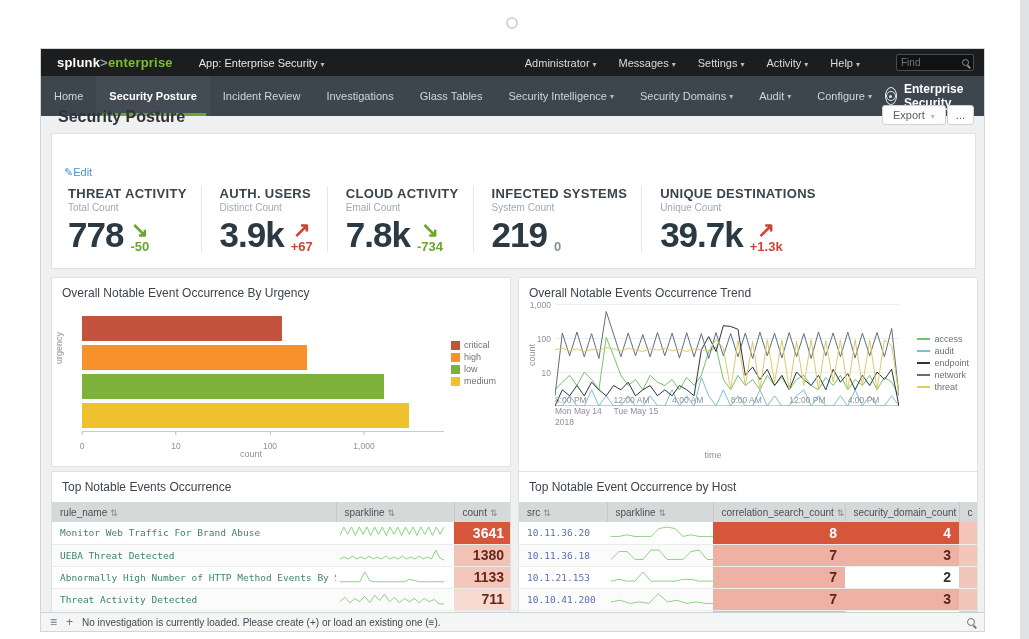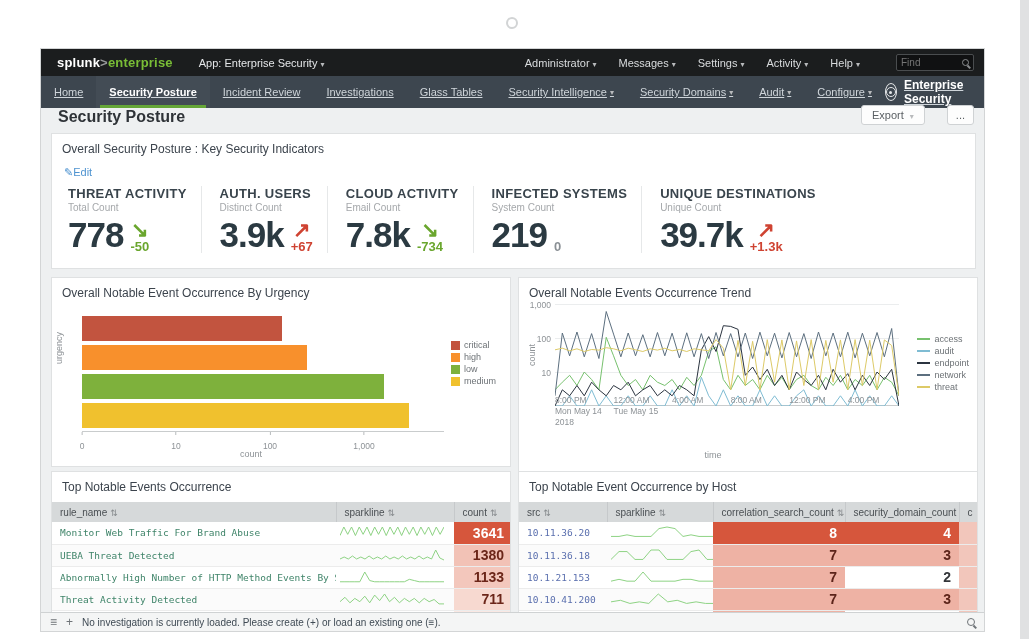--- a/index.html
+++ b/index.html
@@ -27,38 +27,38 @@
   .caret { font-size:8px; color:#b8babc; margin-left:3px; }
   .findbox { margin:0 10px 0 14px; width:78px; height:17px; background:#101112; border:1px solid #4a4d4f;
              border-radius:2px; display:flex; align-items:center; padding:0 4px; }
   .findbox input { flex:1; min-width:0; background:transparent; border:none; outline:none;
                    color:#cfd1d3; font-size:10px; font-family:"Liberation Sans", sans-serif; }
   .mag { width:7px; height:7px; border:1.5px solid #8a8d8f; border-radius:50%; position:relative; flex:0 0 auto; }
   .mag::after { content:''; position:absolute; width:4px; height:1.5px; background:#8a8d8f;
                 transform:rotate(45deg); right:-3px; bottom:-2px; }
 
   
-  .navbar { position:absolute; left:0; top:27px; width:100%; height:32px; background:#3d464f;
-            display:flex; align-items:stretch; color:#cfd5da; font-size:11px;text-decoration:underline; }
+  .navbar { position:absolute; left:0; top:27px; width:100%; height:40px; background:#3d464f;
+            display:flex; align-items:stretch; color:#cfd5da; font-size:11px; }
   .nav-item { display:flex; align-items:center; padding:0 13px; cursor:pointer; position:relative; white-space:nowrap; }
   .nav-item.active { color:#ffffff; font-weight:bold; background:#434c55; }
   .nav-item.active::after { content:''; position:absolute; left:4px; right:4px; bottom:0; height:3px; background:#65a637; }
   .nav-brand { margin-left:auto; display:flex; align-items:center; gap:7px; padding-right:16px; color:#fff;
                font-weight:bold; font-size:12px; }
   .es-logo { width:18px; height:18px; border:1px solid #e6e8ea; border-radius:50%;
              display:flex; align-items:center; justify-content:center; }
   .es-logo i { display:block; width:10px; height:10px; border:1px solid #e6e8ea; border-radius:50%; position:relative; }
   .es-logo i::after { content:''; position:absolute; left:2.5px; top:2.5px; width:3px; height:3px;
                       border-radius:50%; background:#e6e8ea; }
 
   
   .content { position:absolute; left:0; top:53px; width:100%; height:512px; overflow:hidden; }
   .pagehead { position:absolute; left:0; top:0; width:100%; height:31px; }
   .page-title { position:absolute; left:17px; top:6px; font-size:16px; font-weight:bold; color:#2f3338; }
-  .head-btns { position:absolute; right:10px; top:3px; display:flex; gap:22px; }
+  .head-btns { position:absolute; right:10px; top:3px; display:flex; gap:1px; }
   .btn { background:#fdfdfd; border:1px solid #cfd2d4; border-radius:3px; color:#5a5f63;
          font-size:11px; padding:3px 10px; cursor:pointer; font-family:"Liberation Sans", sans-serif; }
   .btn-more { padding:3px 8px; }
 
   .panel { position:absolute; background:#ffffff; border:1px solid #dfe1e2; }
   .panel-title { position:absolute; left:10px; top:8px; font-size:12px; color:#3c444d; }
 
   
   #kpi-panel { left:10px; top:31px; width:925px; height:136px; }
   .edit-link { position:absolute; left:12px; top:32px; color:#4e93d0; font-size:11px; cursor:pointer; }
@@ -195,21 +195,20 @@
 
     <div class="pagehead">
       <div class="page-title">Security Posture</div>
       <div class="head-btns">
         <button class="btn"><span>Export</span> <span class="caret">▾</span></button>
         <button class="btn btn-more">...</button>
       </div>
     </div>
 
     <div class="panel" id="kpi-panel">
-      <div class="panel-title">Overall Security Posture : Key Security Indicators</div>
       <div class="edit-link"><span>✎</span><span>Edit</span></div>
       <div class="kpi-row">
         <div class="kpi">
           <div class="kpi-label">THREAT ACTIVITY</div>
           <div class="kpi-sub">Total Count</div>
           <div class="kpi-val-row">
               <span class="kpi-value">778</span>
             <span class="kpi-delta" style="color: rgb(106, 166, 46);">
                 <span class="kpi-arrow">↘</span>
                 <span class="kpi-change">-50</span>

